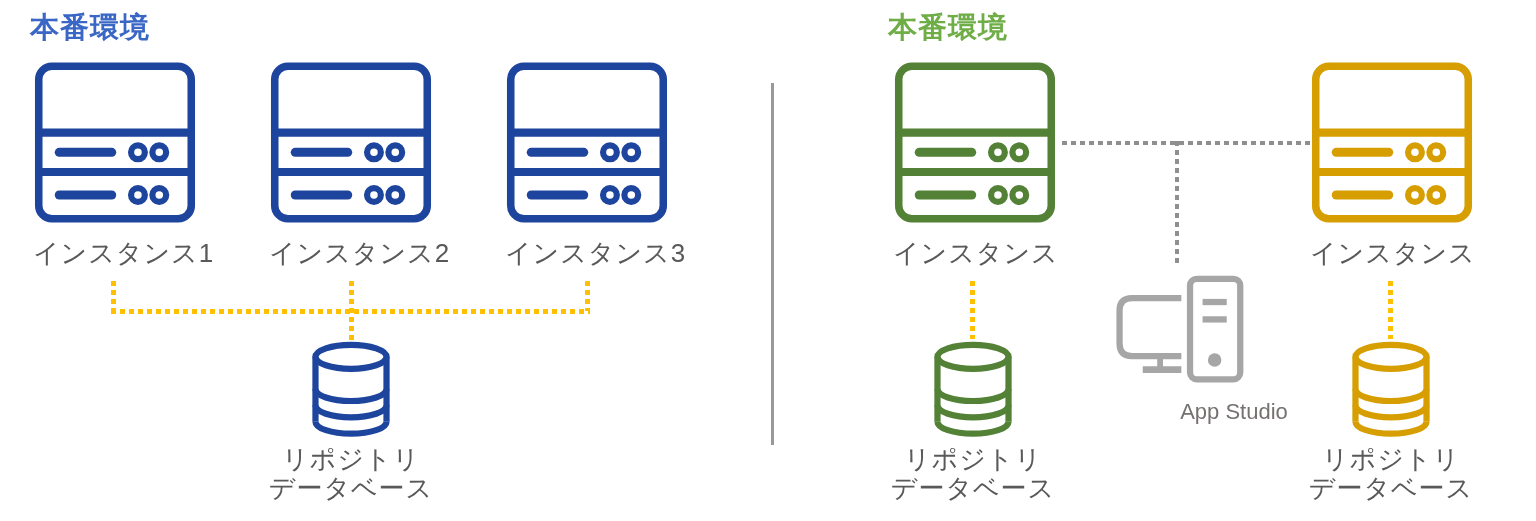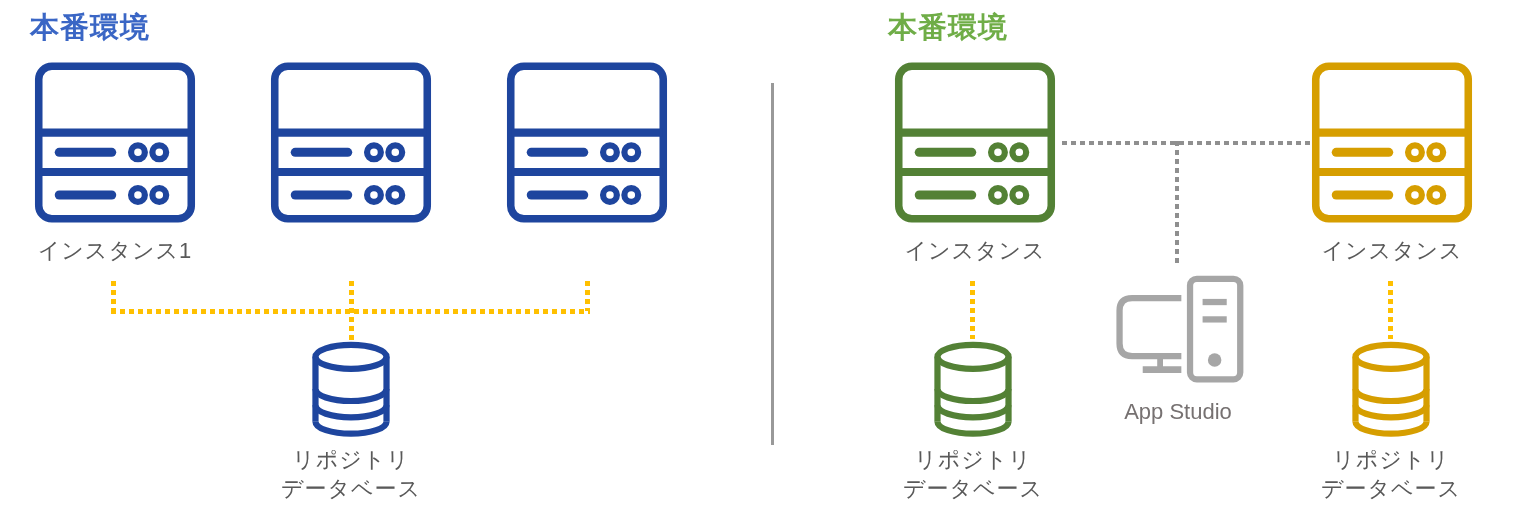--- a/index.html
+++ b/index.html
@@ -6,21 +6,21 @@
   #canvas{
     position:relative;width:1536px;height:521px;background:#ffffff;overflow:hidden;
     font-family:"Liberation Sans","DejaVu Sans",sans-serif;
   }
   .abs{position:absolute;}
   .env-title{font-size:29px;font-weight:bold;letter-spacing:1px;white-space:nowrap;}
   .prod-title{color:var(--blue-title);}
   .dev-title{color:var(--green-title);}
   .stg-title{color:var(--amber-title);}
   .inst-label,.db-label{
-    color:var(--label);font-size:22px;text-align:center;white-space:nowrap;letter-spacing:1px;
+    color:var(--label);font-size:26px;text-align:center;white-space:nowrap;letter-spacing:1px;
   }
   .db-label{line-height:29px;}
   .app-label{color:var(--app-label);font-size:22px;text-align:center;white-space:nowrap;}
   .icon-server{width:164px;height:165px;display:block;}
   .icon-db{width:88px;height:96px;display:block;}
   .icon-ws{width:140px;height:116px;display:block;}
   .c-blue{color:var(--blue);}
   .c-green{color:var(--green);}
   .c-amber{color:var(--amber);}
   .c-gray{color:var(--gray-icon);}
@@ -75,26 +75,28 @@
         <use href="#srv"></use>
       </svg>
   </div>
   <div class="abs inst-label" style="left:33px;top:236px;width:164px;">インスタンス1</div>
 
   <div class="abs" style="left:269px;top:60px;">
     <svg class="icon-server c-blue" viewBox="0 0 100 100">
         <use href="#srv"></use>
       </svg>
   </div>
+  <div class="abs inst-label" style="left:269px;top:236px;width:164px;">インスタンス2</div>
 
   <div class="abs" style="left:505px;top:60px;">
     <svg class="icon-server c-blue" viewBox="0 0 100 100">
         <use href="#srv"></use>
       </svg>
   </div>
+  <div class="abs inst-label" style="left:505px;top:236px;width:164px;">インスタンス3</div>
 
   <div class="abs dot-v dot-yellow" style="left:111px;top:281px;height:30px;"></div>
   <div class="abs dot-v dot-yellow" style="left:349px;top:281px;height:60px;"></div>
   <div class="abs dot-v dot-yellow" style="left:585px;top:281px;height:30px;"></div>
   <div class="abs dot-h dot-yellow" style="left:111px;top:309px;width:479px;"></div>
 
   <div class="abs" style="left:307px;top:341px;">
     <svg class="icon-db c-blue" viewBox="0 0 90 100">
         <use href="#dbcyl"></use>
       </svg>
@@ -128,21 +130,21 @@
   </div>
 
   <div class="abs dot-h dot-gray" style="left:1062px;top:141px;width:248px;"></div>
   <div class="abs dot-v dot-gray" style="left:1175px;top:141px;height:124px;"></div>
 
   <div class="abs" style="left:1107px;top:273px;">
     <svg class="icon-ws c-gray" viewBox="0 0 145 120">
         <use href="#workstation"></use>
       </svg>
   </div>
-  <div class="abs app-label" style="left:1088px;top:399px;width:180px;">App Studio</div>
+  <div class="abs app-label" style="left:1144px;top:399px;width:180px;">App Studio</div>
 
 
   <div class="abs" style="left:1310px;top:60px;">
     <svg class="icon-server c-amber" viewBox="0 0 100 100">
         <use href="#srv"></use>
       </svg>
   </div>
   <div class="abs inst-label" style="left:1310px;top:236px;width:164px;">インスタンス</div>
 
   <div class="abs dot-v dot-yellow" style="left:1388px;top:281px;height:58px;"></div>

